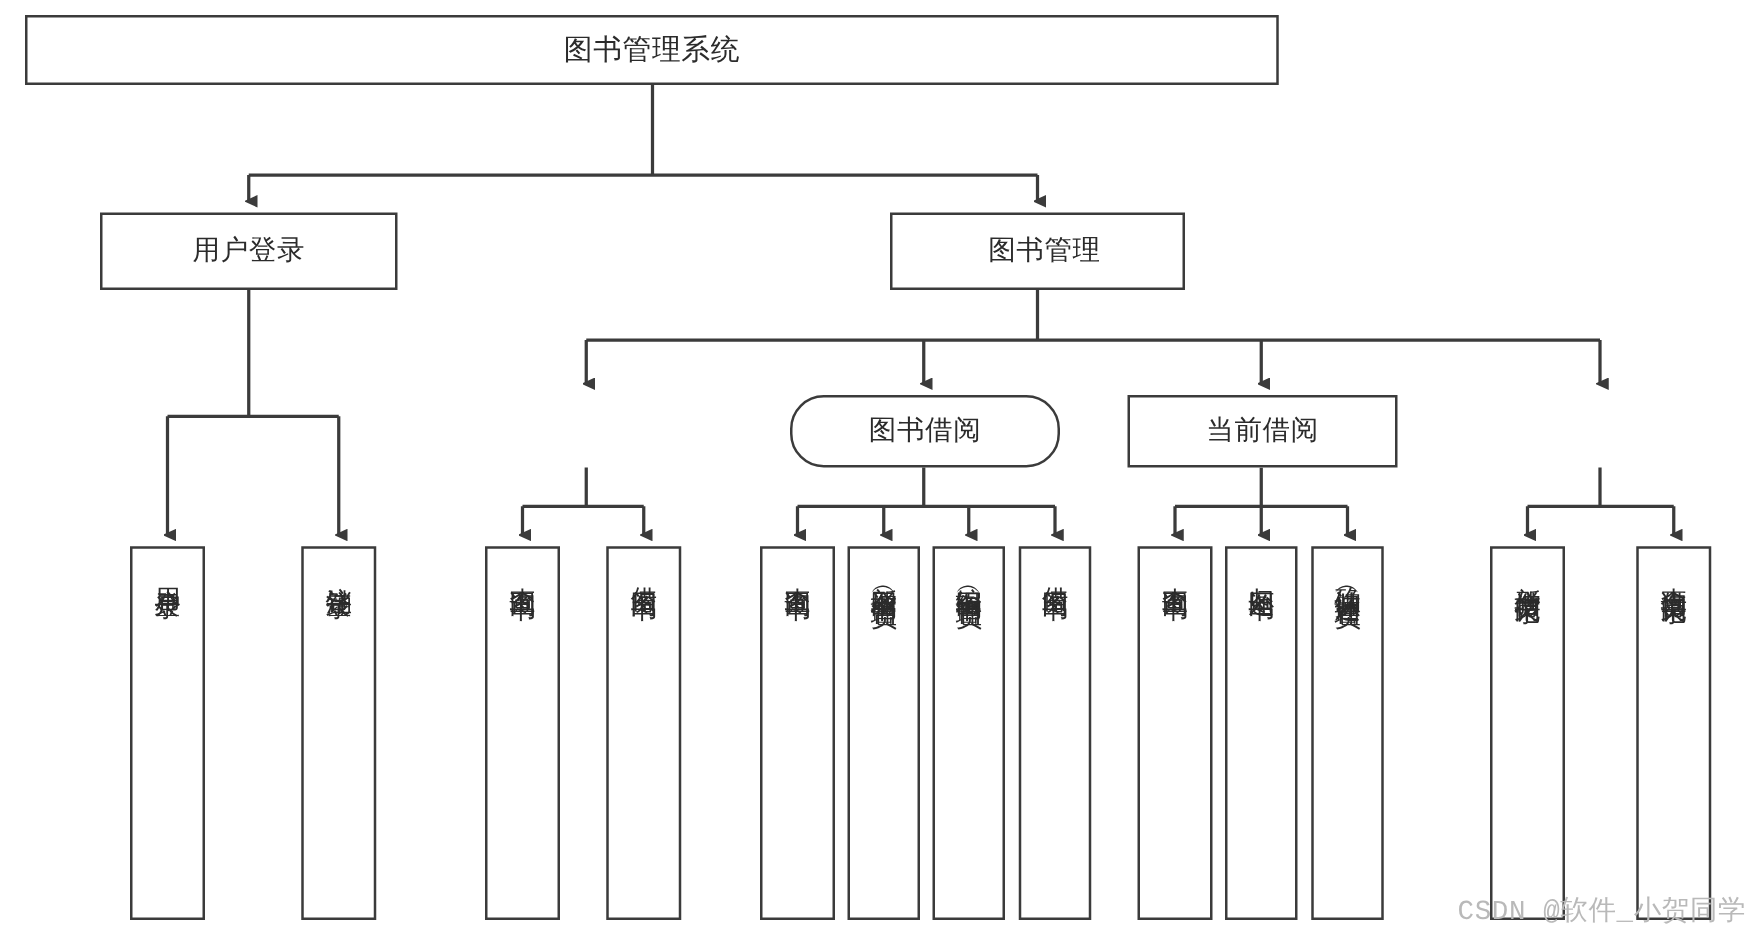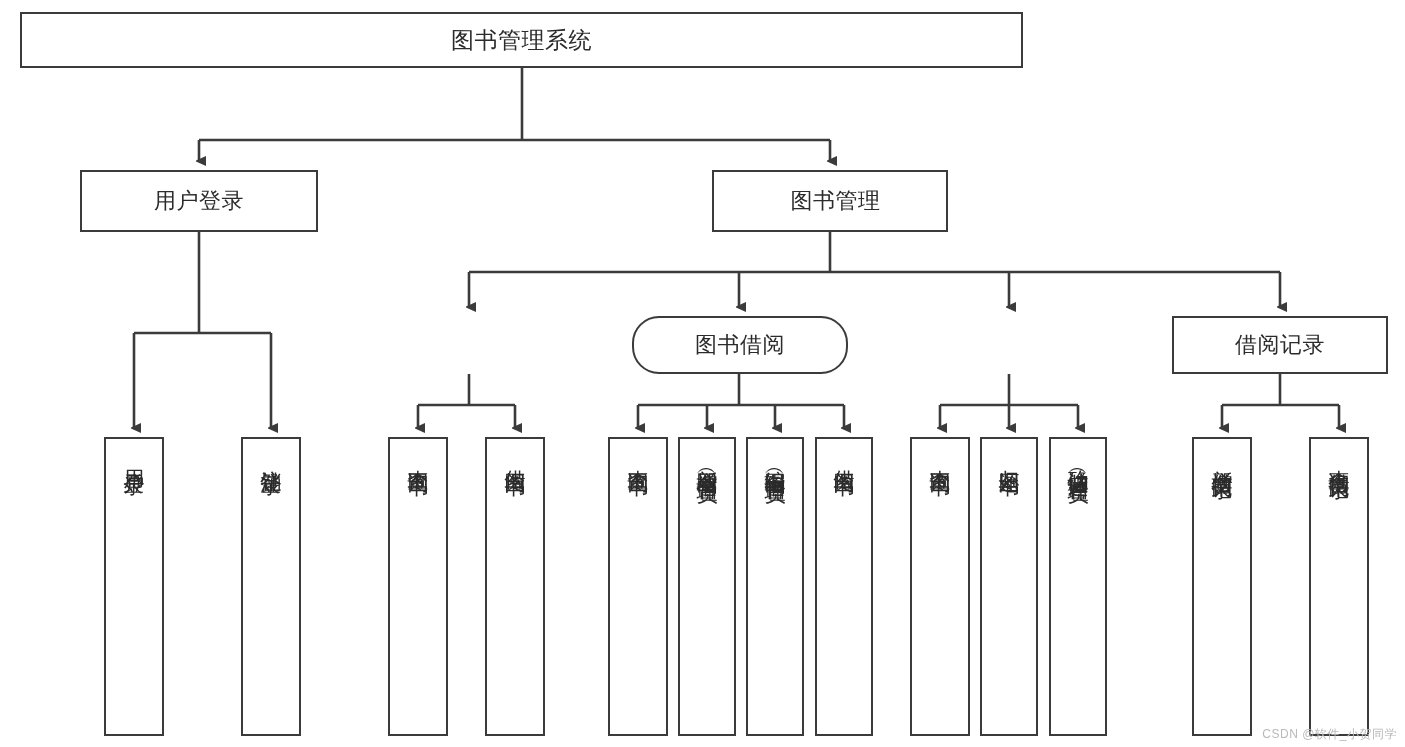--- a/index.html
+++ b/index.html
@@ -63,26 +63,26 @@
     text-orientation: upright;
     font-size: 21px;
     line-height: 1.05;
     letter-spacing: 2px;
     white-space: nowrap;
   }
   .watermark {
     position: absolute;
     right: 8px;
     bottom: 4px;
-    font-size: 12px;
+    font-size: 22px;
     color: #b9b9b9;
     letter-spacing: 0.5px;
     z-index: 3;
     white-space: nowrap;
-    font-family: Liberation Sans, sans-serif;
+    font-family: Liberation Mono, monospace;
   }
 </style>
 </head>
 <body>
 
 <div id="canvas">
 
   <svg id="wires" viewBox="0 0 1405 747" xmlns="http://www.w3.org/2000/svg">
     <defs>
       <marker id="arrow" markerWidth="10" markerHeight="10" refX="5" refY="7" orient="auto" markerUnits="userSpaceOnUse">
@@ -141,22 +141,22 @@
   <div class="node horiz" style="left:80px; top:170px; width:238px; height:62px;">
     <span class="node-label">用户登录</span>
   </div>
   <div class="node horiz" style="left:712px; top:170px; width:236px; height:62px;padding-left:11px;">
     <span class="node-label">图书管理</span>
   </div>
 
   <div class="node horiz" style="left:632px; top:316px; width:216px; height:58px;border-radius:27px;">
     <span class="node-label">图书借阅</span>
   </div>
-  <div class="node horiz" style="left:1172px; top:316px; width:216px; height:58px;">
-    <span class="node-label">借阅记录</span>
+  <div class="node horiz" style="left:902px; top:316px; width:216px; height:58px;">
+    <span class="node-label">当前借阅</span>
   </div>
 
   <div class="node vert" style="left:104px; top:437px; width:60px; height:299px;">
     <span class="node-label">用户登录</span>
   </div>
   <div class="node vert" style="left:241px; top:437px; width:60px; height:299px;">
     <span class="node-label">注销登录</span>
   </div>
 
   <div class="node vert" style="left:388px; top:437px; width:60px; height:299px;">

